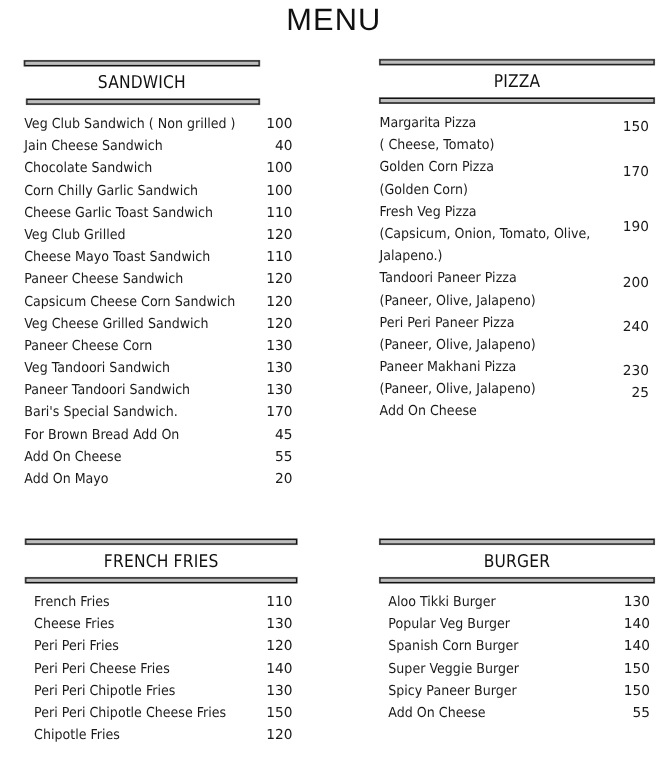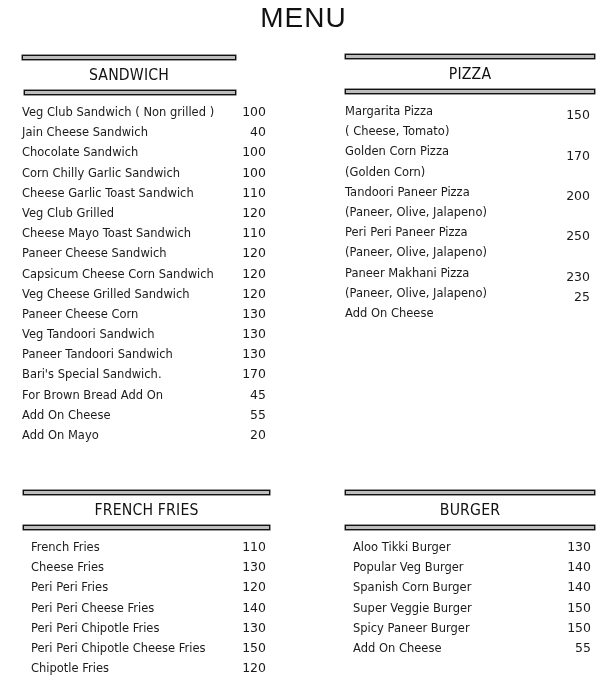--- a/index.html
+++ b/index.html
@@ -120,28 +120,34 @@
         <div class="pz-line">Margarita Pizza</div>
         <div class="pz-line">( Cheese, Tomato)</div>
         <div class="pz-price" style="top: 6.2px;">150</div>
       </div>
       <div class="pz-item">
         <div class="pz-line">Golden Corn Pizza</div>
         <div class="pz-line">(Golden Corn)</div>
         <div class="pz-price" style="top: 6.2px;">170</div>
       </div>
       <div class="pz-item">
+        <div class="pz-line">Fresh Veg Pizza</div>
+        <div class="pz-line">(Capsicum, Onion, Tomato, Olive,</div>
+        <div class="pz-line">Jalapeno.)</div>
+        <div class="pz-price" style="top: 16.3px;">190</div>
+      </div>
+      <div class="pz-item">
         <div class="pz-line">Tandoori Paneer Pizza</div>
         <div class="pz-line">(Paneer, Olive, Jalapeno)</div>
         <div class="pz-price" style="top: 6.2px;">200</div>
       </div>
       <div class="pz-item">
         <div class="pz-line">Peri Peri Paneer Pizza</div>
         <div class="pz-line">(Paneer, Olive, Jalapeno)</div>
-        <div class="pz-price" style="top: 6.2px;">250</div>
+        <div class="pz-price" style="top: 6.2px;">240</div>
       </div>
       <div class="pz-item">
         <div class="pz-line">Paneer Makhani Pizza</div>
         <div class="pz-line">(Paneer, Olive, Jalapeno)</div>
         <div class="pz-price" style="top: 6.2px;">230</div>
       </div>
       <div class="pz-item">
         <div class="pz-line">Add On Cheese</div>
         <div class="pz-price" style="top: -14px;">25</div>
       </div>

